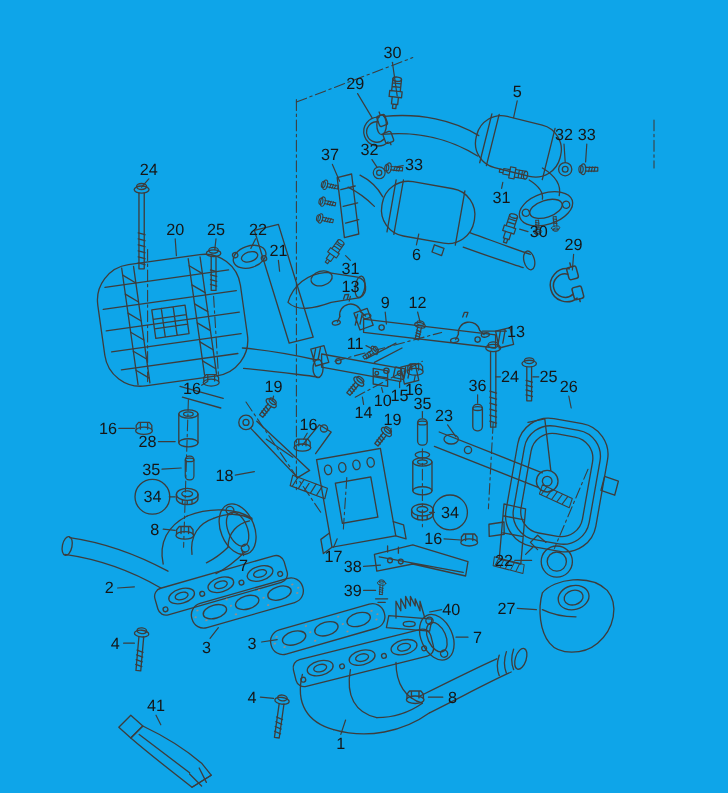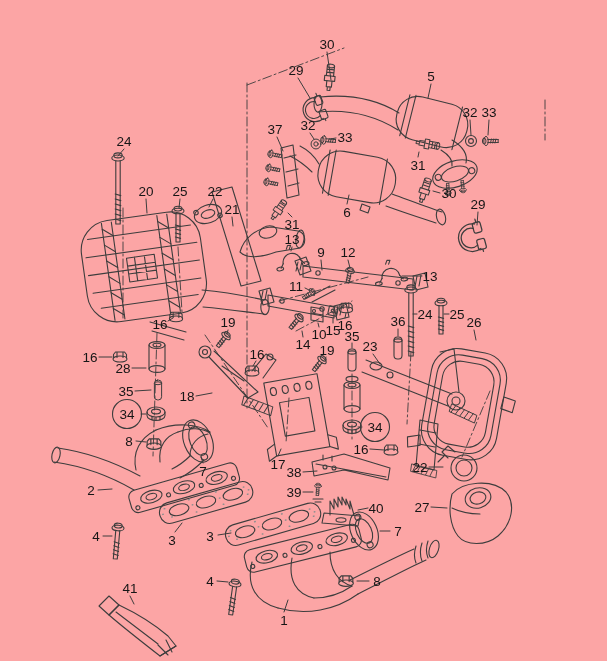--- a/index.html
+++ b/index.html
@@ -1,16 +1,16 @@
 <!DOCTYPE html>
 <html><head>
 <meta charset="utf-8">
 <style>
   html,body{margin:0;padding:0;background:#fff;}
-  .stage{position:relative;width:607px;height:661px;background:#fca5a5;overflow:hidden;
+  .stage{position:relative;width:607px;height:661px;background:#0ea5e9;overflow:hidden;
          font-family:"Liberation Sans", sans-serif;}
   svg{position:absolute;left:0;top:0;}
   
   #art path, #art rect, #art circle, #art ellipse, #art line, #art use{
     stroke:#3d3d3d; fill:none; stroke-width:1.1; stroke-linecap:round; stroke-linejoin:round;
   }
   #art .dd{ stroke-dasharray:9 3 2 3; stroke-width:0.9; }
   #art .spk{ stroke:#8f8f8f; stroke-width:1.5; }
   #labels-layer text{
     font-family:"Liberation Sans", sans-serif;

